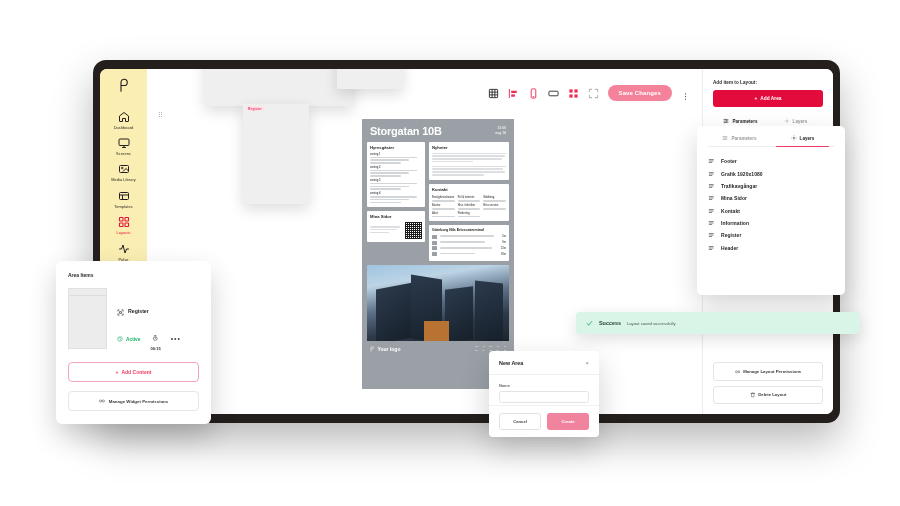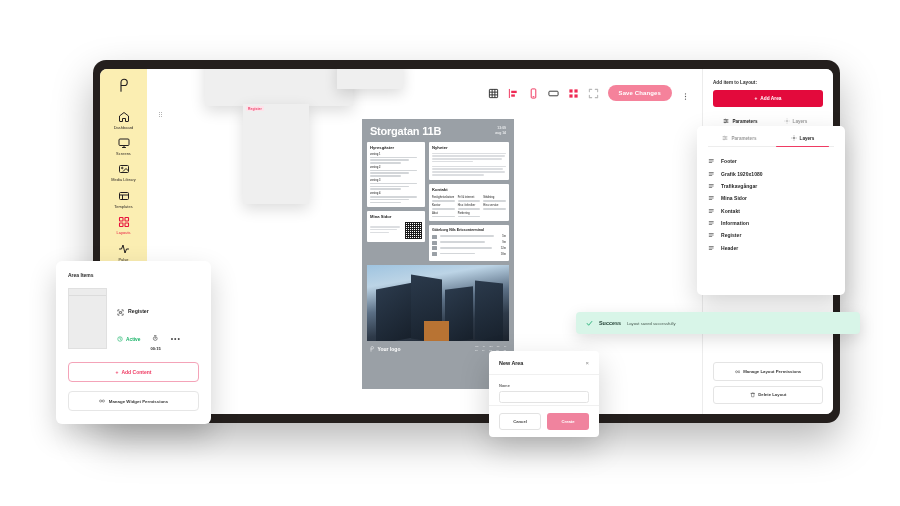--- a/index.html
+++ b/index.html
@@ -550,21 +550,21 @@
       </div>
       <div class="area-box" id="area-info">
         
       </div>
       <div class="area-box" id="area-register">
         <span class="area-tag">Register</span>
       </div>
 
       <div id="poster">
         <div id="poster-head">
-          <div id="poster-title">Storgatan 11B</div>
+          <div id="poster-title">Storgatan 10B</div>
           <div id="poster-clock">
             <div>13:09</div>
             <div>aug 14</div>
           </div>
         </div>
 
         <div id="poster-cols">
           <div id="poster-left">
             <div class="p-card">
               <div class="p-h">Hyresgäster</div>

